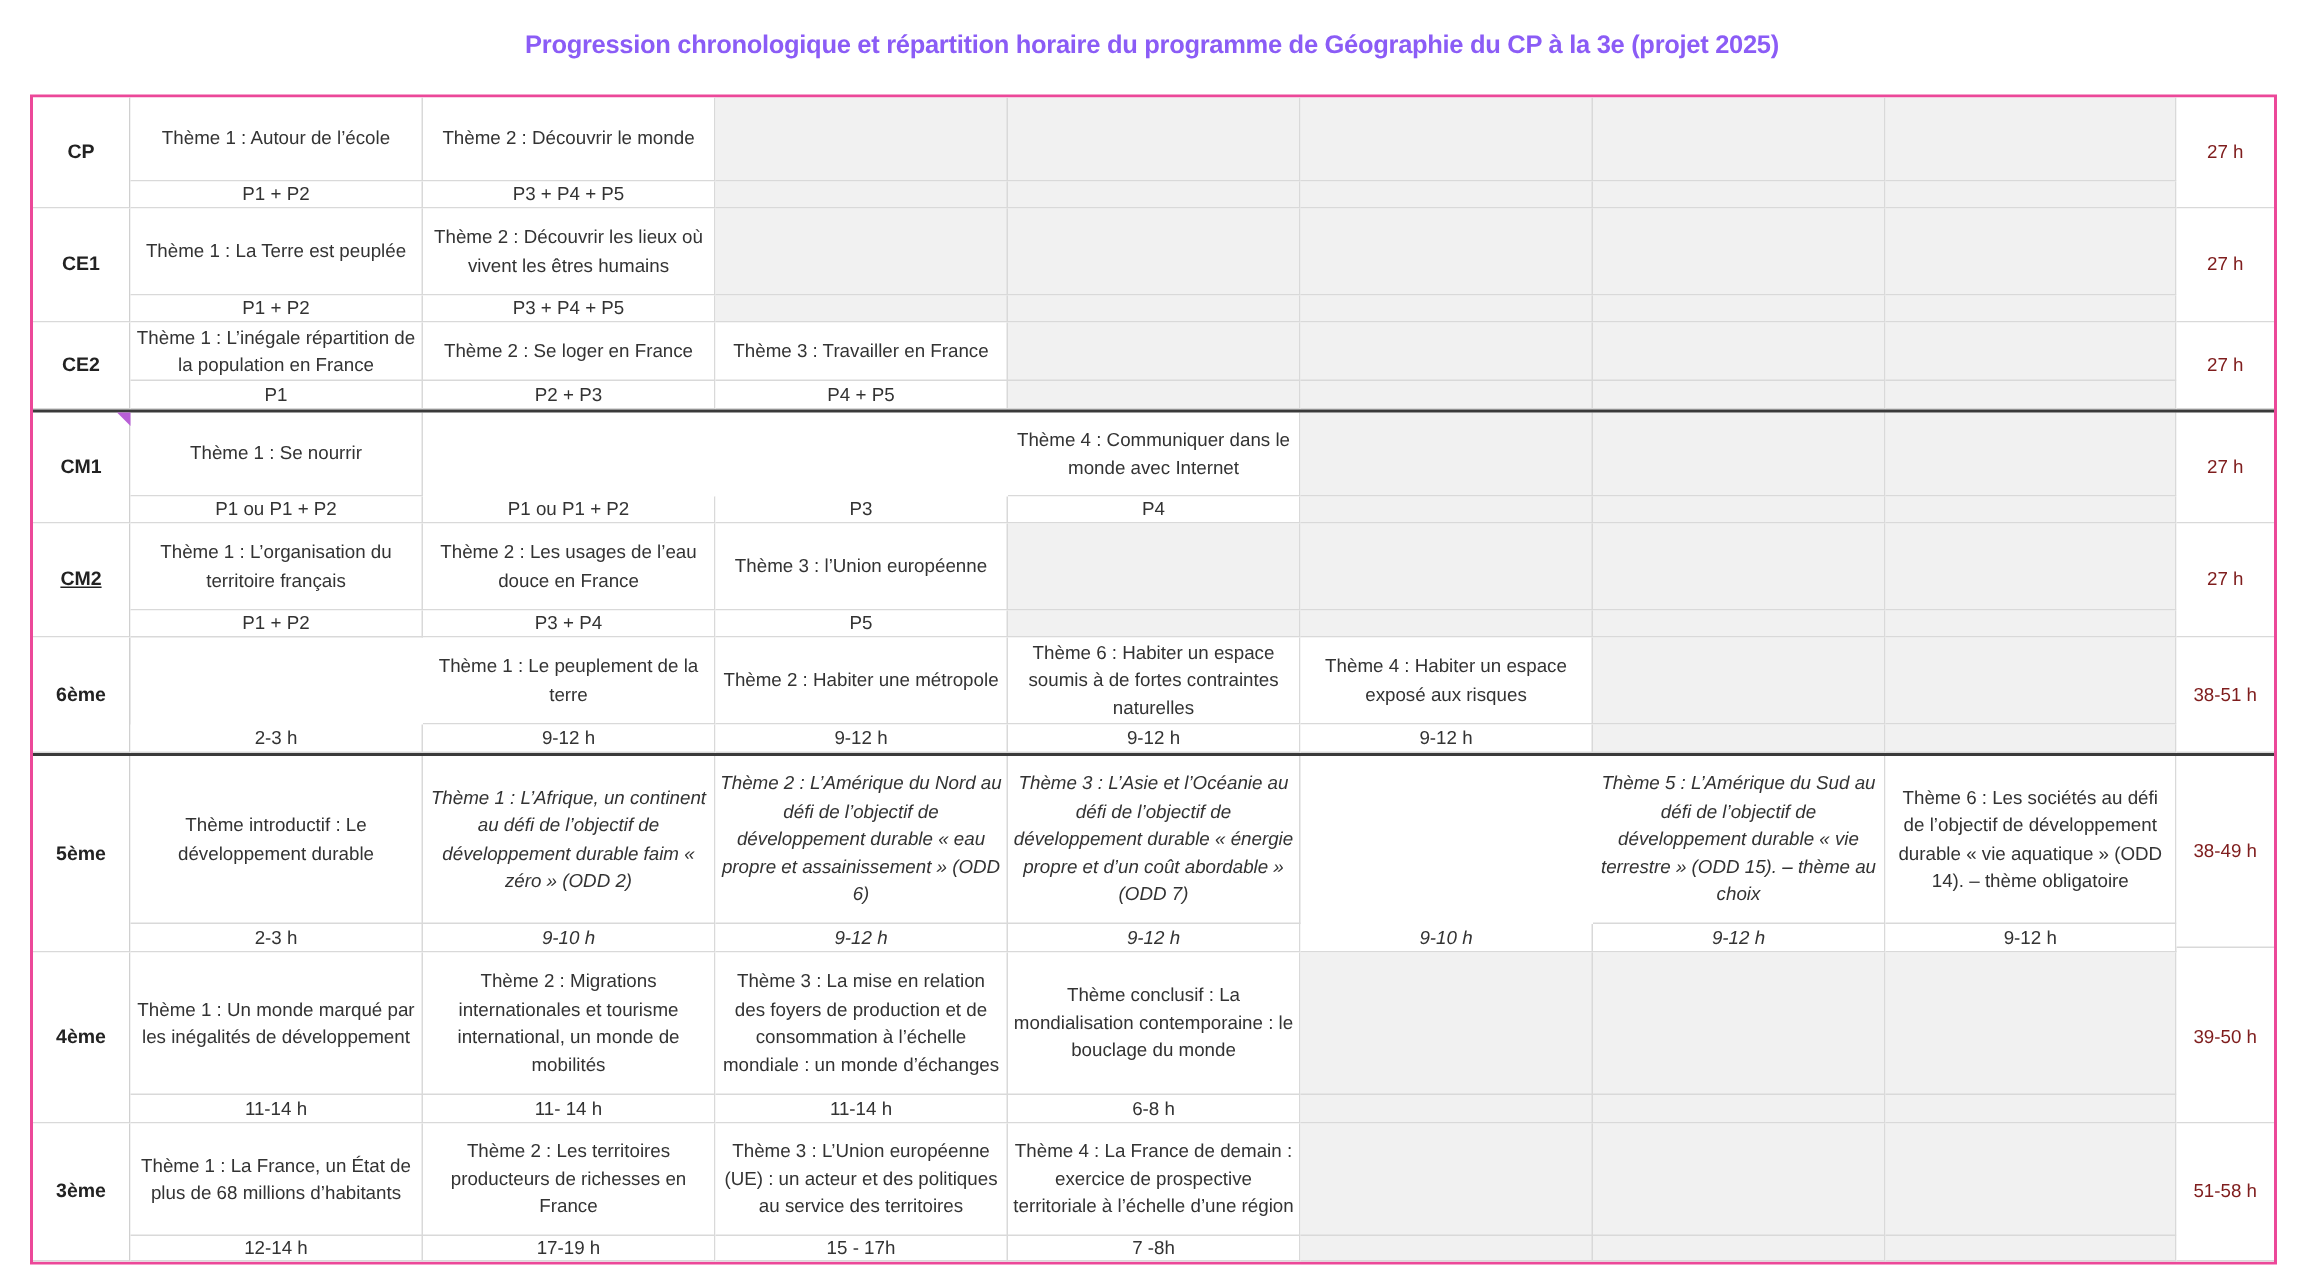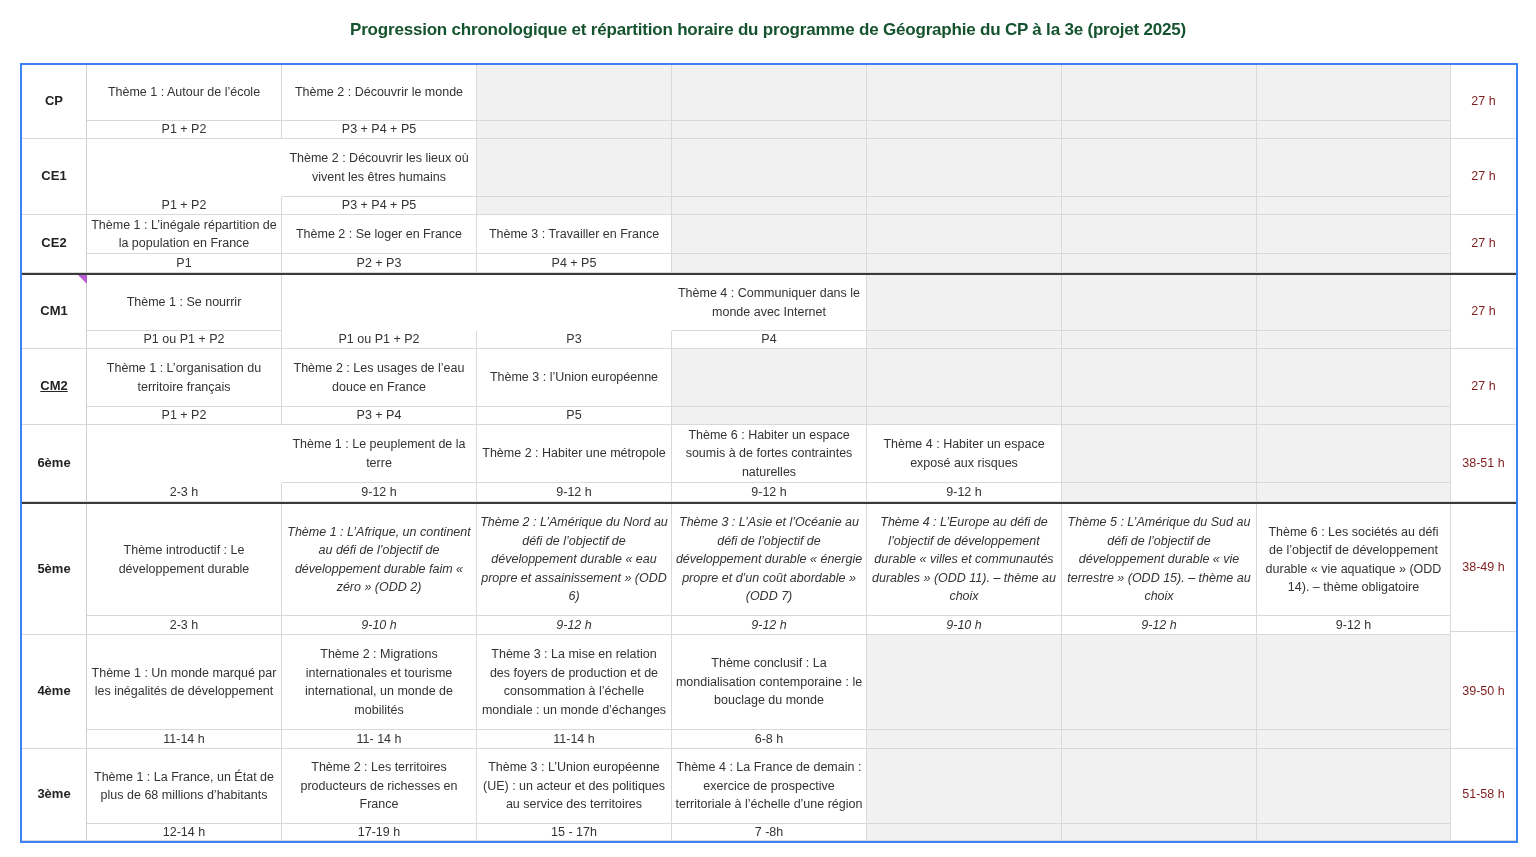--- a/index.html
+++ b/index.html
@@ -1,21 +1,21 @@
 <!DOCTYPE html>
 <html><head>
 <meta charset="utf-8">
 <style>
   html, body { margin:0; padding:0; background:#ffffff; }
   body { width:1536px; height:857px; position:relative; overflow:hidden;
          font-family:"Liberation Sans", sans-serif; color:#2b2b2b; }
   .title { position:absolute; top:20px; left:0; width:1536px; text-align:center;
-           font-size:17px; font-weight:bold; color:#14532d; letter-spacing:-0.2px; }
+           font-size:17px; font-weight:bold; color:#8b5cf6; letter-spacing:-0.2px; }
   .grid { position:absolute; left:20px; top:63px; width:1498px; height:780px;
-          border:2px solid #3b82f6; box-sizing:border-box; }
+          border:2px solid #ec4899; box-sizing:border-box; }
   .cell { position:absolute; box-sizing:border-box; display:flex; align-items:center;
           justify-content:center; text-align:center; font-size:12.5px; line-height:18.5px;
           padding:0 3px; border-right:1px solid #d9d9d9; border-bottom:1px solid #d9d9d9;
           background:#fff; color:#333; }
   .cell.empty { background:#f1f1f1; }
   .cell.level { font-weight:bold; font-size:13px; color:#222; border-right:1px solid #d0d0d0; }
   .cell.total { font-size:12.5px; color:#7f1d1d; border-right:none; }
   .cell.italic { font-style:italic; }
   .cell.dur { font-size:12.5px; }
   .sep { position:absolute; left:0; width:1494px; height:2px; background:#3a3a3a; }
@@ -38,20 +38,21 @@
     <div class="cell empty" style="left: 650px; top: 0px; width: 195px; height: 56px;"></div>
     <div class="cell empty" style="left: 650px; top: 56px; width: 195px; height: 18px;"></div>
     <div class="cell empty" style="left: 845px; top: 0px; width: 195px; height: 56px;"></div>
     <div class="cell empty" style="left: 845px; top: 56px; width: 195px; height: 18px;"></div>
     <div class="cell empty" style="left: 1040px; top: 0px; width: 195px; height: 56px;"></div>
     <div class="cell empty" style="left: 1040px; top: 56px; width: 195px; height: 18px;"></div>
     <div class="cell empty" style="left: 1235px; top: 0px; width: 194px; height: 56px;"></div>
     <div class="cell empty" style="left: 1235px; top: 56px; width: 194px; height: 18px;"></div>
     <div class="cell total" style="left: 1429px; top: 0px; width: 65px; height: 74px;">27 h</div>
     <div class="cell level" style="left: 0px; top: 74px; width: 65px; height: 76px;">CE1</div>
+    <div class="cell " style="left: 65px; top: 74px; width: 195px; height: 58px;">Thème 1 : La Terre est peuplée</div>
     <div class="cell dur" style="left: 65px; top: 132px; width: 195px; height: 18px;">P1 + P2</div>
     <div class="cell " style="left: 260px; top: 74px; width: 195px; height: 58px;">Thème 2 : Découvrir les lieux où vivent les êtres humains</div>
     <div class="cell dur" style="left: 260px; top: 132px; width: 195px; height: 18px;">P3 + P4 + P5</div>
     <div class="cell empty" style="left: 455px; top: 74px; width: 195px; height: 58px;"></div>
     <div class="cell empty" style="left: 455px; top: 132px; width: 195px; height: 18px;"></div>
     <div class="cell empty" style="left: 650px; top: 74px; width: 195px; height: 58px;"></div>
     <div class="cell empty" style="left: 650px; top: 132px; width: 195px; height: 18px;"></div>
     <div class="cell empty" style="left: 845px; top: 74px; width: 195px; height: 58px;"></div>
     <div class="cell empty" style="left: 845px; top: 132px; width: 195px; height: 18px;"></div>
     <div class="cell empty" style="left: 1040px; top: 74px; width: 195px; height: 58px;"></div>
@@ -122,21 +123,20 @@
     <div class="cell total" style="left: 1429px; top: 360px; width: 65px; height: 77px;">38-51 h</div>
     <div class="cell level" style="left: 0px; top: 439px; width: 65px; height: 131px;">5ème</div>
     <div class="cell " style="left: 65px; top: 439px; width: 195px; height: 112px;">Thème introductif : Le développement durable</div>
     <div class="cell dur" style="left: 65px; top: 551px; width: 195px; height: 19px;">2-3 h</div>
     <div class="cell  italic" style="left: 260px; top: 439px; width: 195px; height: 112px;">Thème 1 : L’Afrique, un continent au défi de l’objectif de développement durable faim « zéro » (ODD 2)</div>
     <div class="cell dur italic" style="left: 260px; top: 551px; width: 195px; height: 19px;">9-10 h</div>
     <div class="cell  italic" style="left: 455px; top: 439px; width: 195px; height: 112px;">Thème 2 : L’Amérique du Nord au défi de l’objectif de développement durable « eau propre et assainissement » (ODD 6)</div>
     <div class="cell dur italic" style="left: 455px; top: 551px; width: 195px; height: 19px;">9-12 h</div>
     <div class="cell  italic" style="left: 650px; top: 439px; width: 195px; height: 112px;">Thème 3 : L’Asie et l’Océanie au défi de l’objectif de développement durable « énergie propre et d’un coût abordable » (ODD 7)</div>
     <div class="cell dur italic" style="left: 650px; top: 551px; width: 195px; height: 19px;">9-12 h</div>
-    <div class="cell  italic" style="left: 845px; top: 439px; width: 195px; height: 112px;">Thème 4 : L’Europe au défi de l’objectif de développement durable « villes et communautés durables » (ODD 11). – thème au choix</div>
     <div class="cell dur italic" style="left: 845px; top: 551px; width: 195px; height: 19px;">9-10 h</div>
     <div class="cell  italic" style="left: 1040px; top: 439px; width: 195px; height: 112px;">Thème 5 : L’Amérique du Sud au défi de l’objectif de développement durable « vie terrestre » (ODD 15). – thème au choix</div>
     <div class="cell dur italic" style="left: 1040px; top: 551px; width: 195px; height: 19px;">9-12 h</div>
     <div class="cell " style="left: 1235px; top: 439px; width: 194px; height: 112px;">Thème 6 : Les sociétés au défi de l’objectif de développement durable « vie aquatique » (ODD 14). – thème obligatoire</div>
     <div class="cell dur" style="left: 1235px; top: 551px; width: 194px; height: 19px;">9-12 h</div>
     <div class="cell total" style="left: 1429px; top: 439px; width: 65px; height: 128px;">38-49 h</div>
     <div class="cell level" style="left: 0px; top: 570px; width: 65px; height: 114px;">4ème</div>
     <div class="cell " style="left: 65px; top: 570px; width: 195px; height: 95px;">Thème 1 : Un monde marqué par les inégalités de développement</div>
     <div class="cell dur" style="left: 65px; top: 665px; width: 195px; height: 19px;">11-14 h</div>
     <div class="cell " style="left: 260px; top: 570px; width: 195px; height: 95px;">Thème 2 : Migrations internationales et tourisme international, un monde de mobilités</div>

